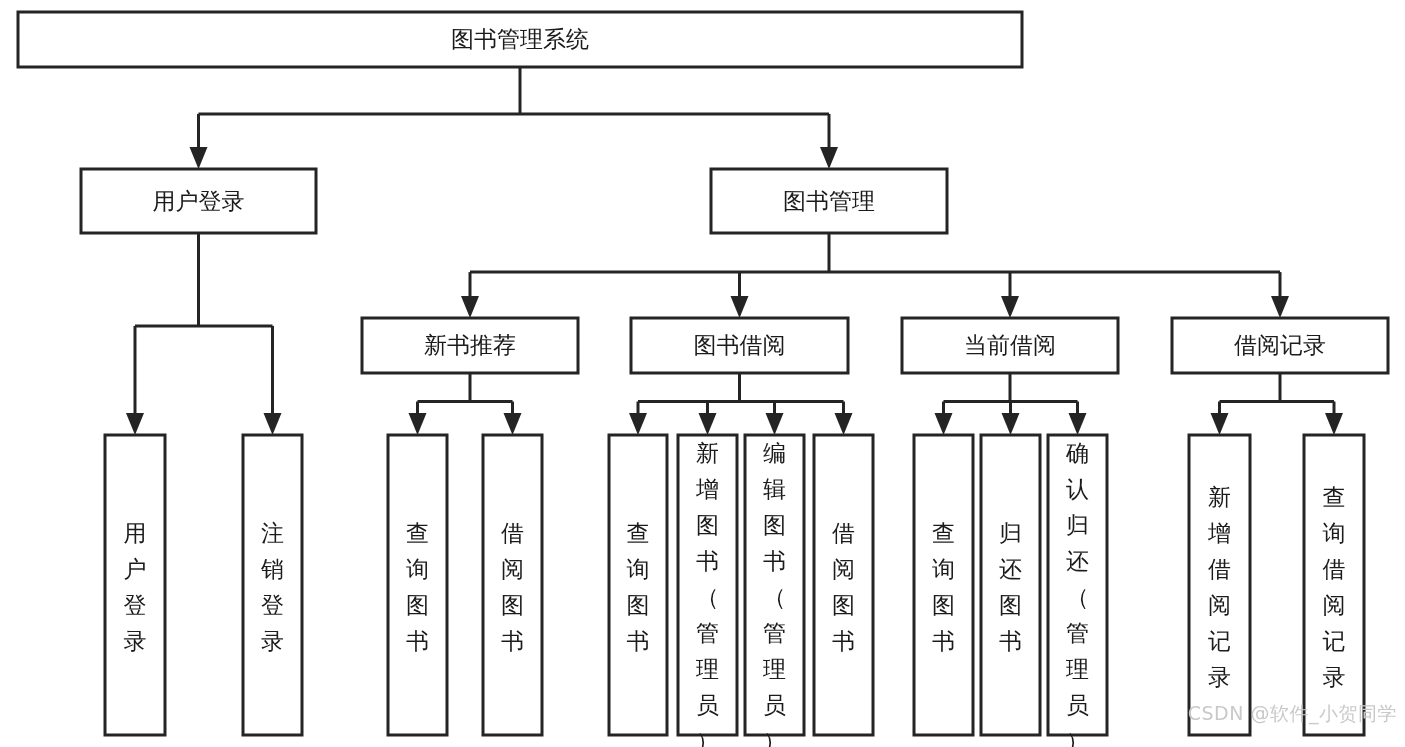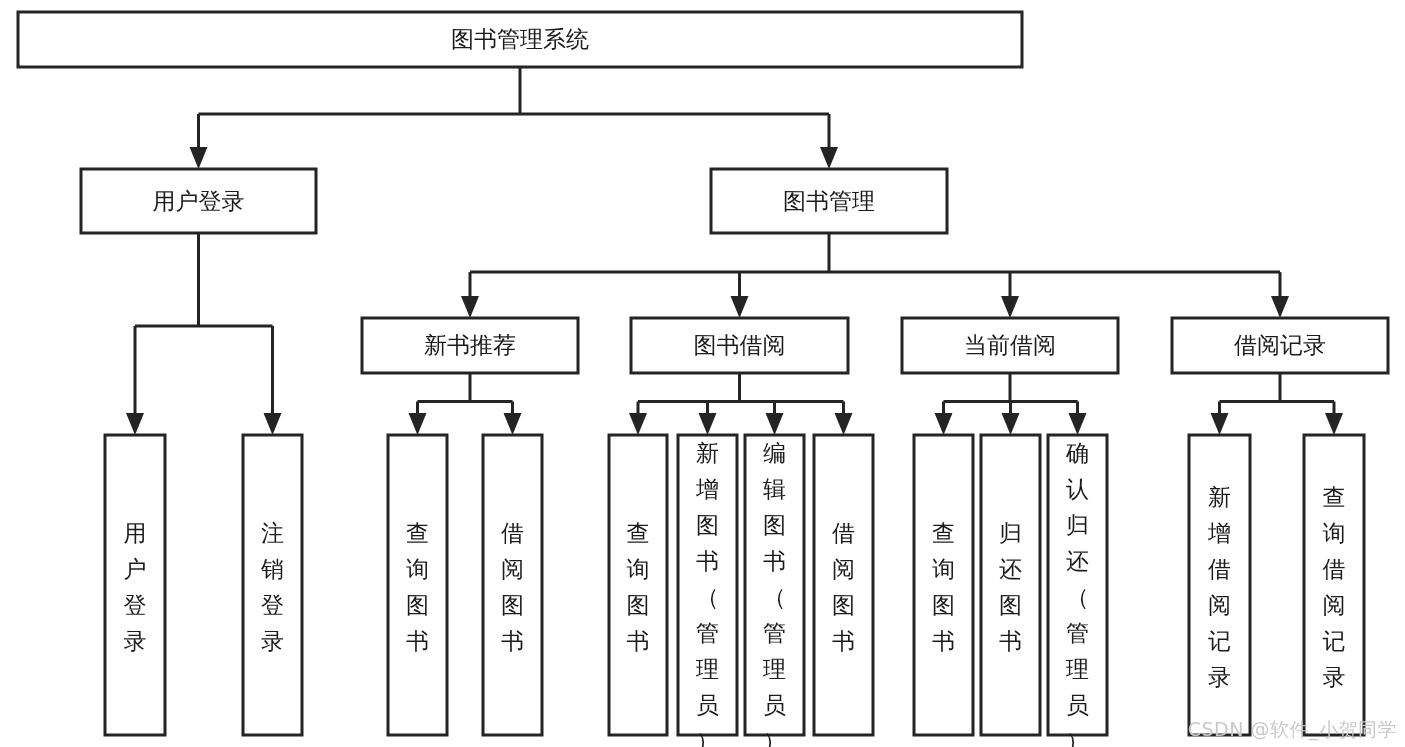--- a/index.html
+++ b/index.html
@@ -50,21 +50,21 @@
     stroke-width: 3;
     fill: none;
   }
   .arrow-head {
     fill: #242424;
     stroke: none;
   }
   .watermark {
     position: absolute;
     right: 8px;
-    bottom: 4px;
+    bottom: 20px;
     color: #c9c9c9;
     font-size: 19px;
     font-family: "DejaVu Sans", "Liberation Sans", sans-serif;
     white-space: nowrap;
     letter-spacing: 0.5px;
     user-select: none;
   }
 </style>
 </head>
 <body>

